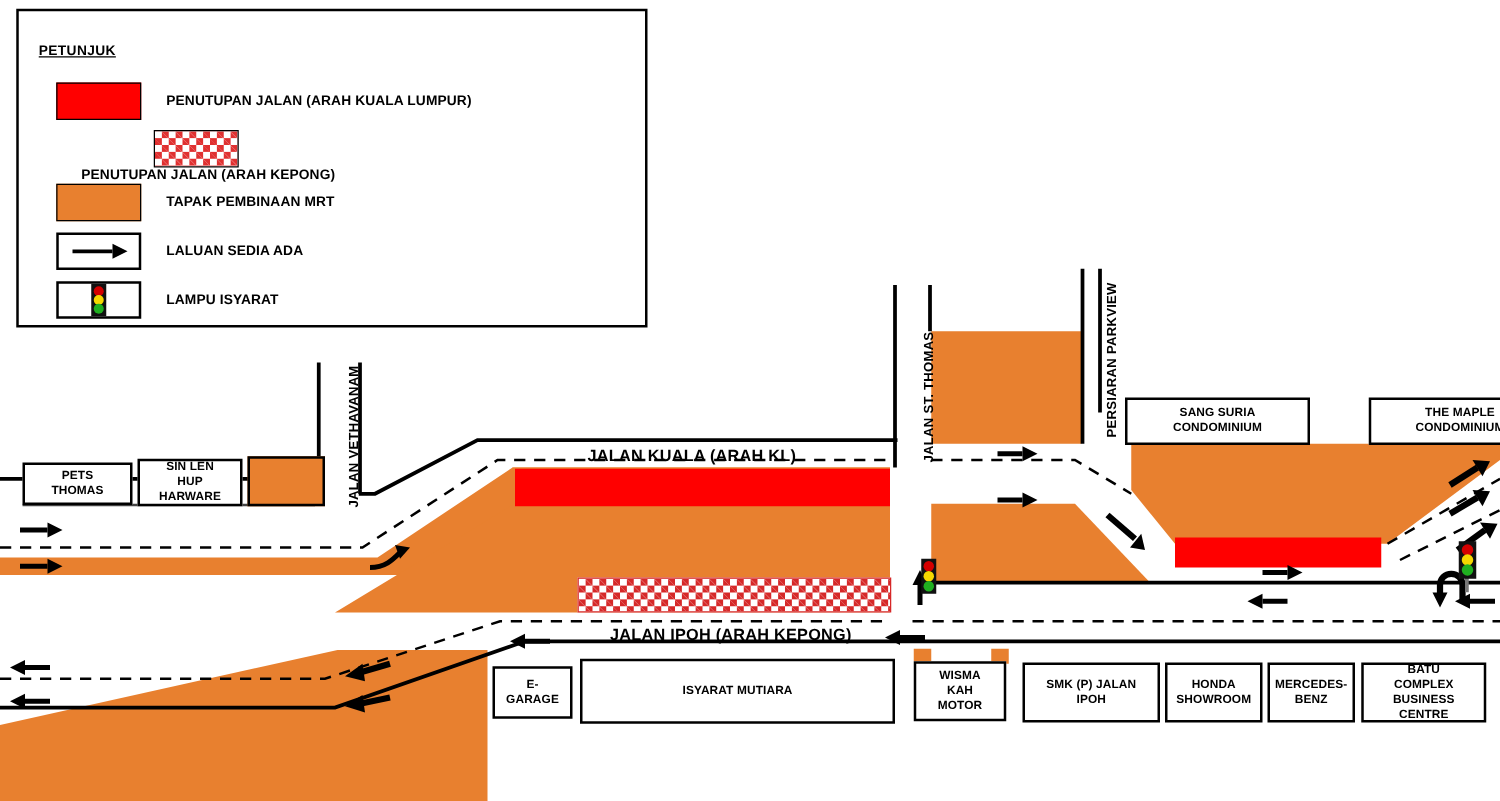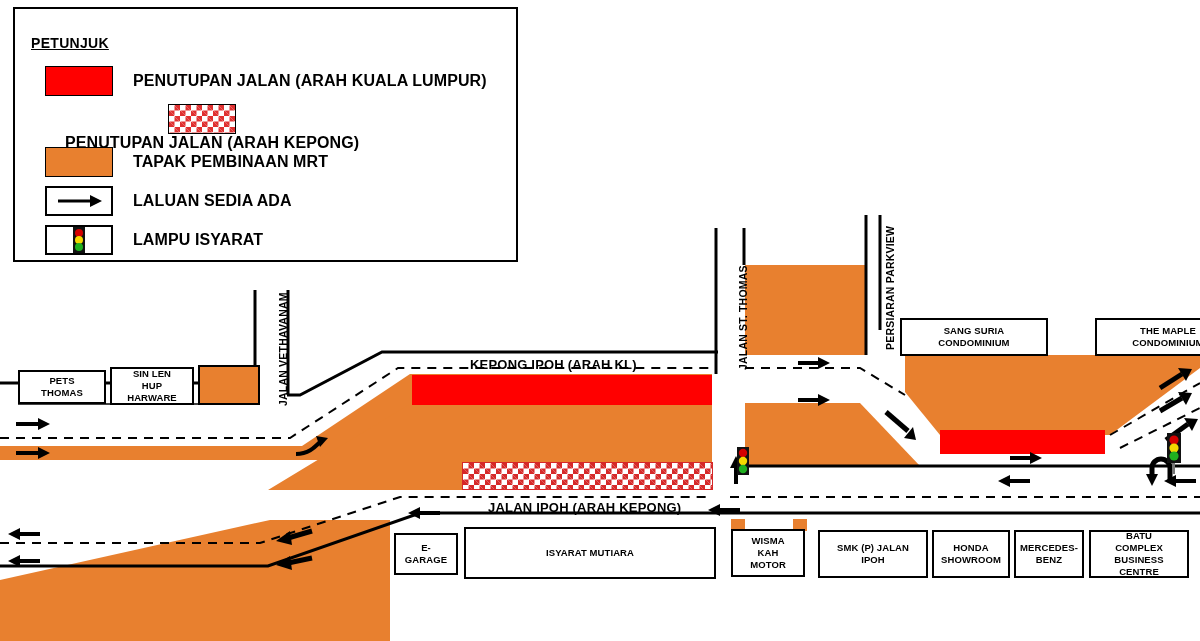--- a/index.html
+++ b/index.html
@@ -1,24 +1,24 @@
 <!DOCTYPE html>
 <html><head>
 <meta charset="utf-8">
 <style>
   html,body{margin:0;padding:0;background:#ffffff;}
   body{font-family:"Liberation Sans",sans-serif;}
   #stage{position:relative;width:1200px;height:641px;overflow:hidden;background:#fff;}
 
   
   #legend{position:absolute;left:13px;top:7px;width:505px;height:255px;border:2px solid #000;background:#fff;box-sizing:border-box;}
-  #legend-title{position:absolute;left:16px;top:26px;font-size:14px;font-weight:bold;letter-spacing:.3px;text-decoration:underline;}
+  #legend-title{position:absolute;left:16px;top:26px;font-size:11px;font-weight:bold;letter-spacing:.3px;text-decoration:underline;}
   .lg-row{position:absolute;left:30px;height:34px;display:flex;align-items:center;}
   .lg-swatch{width:68px;height:30px;box-sizing:border-box;flex:0 0 auto;}
-  .lg-label{margin-left:20px;font-size:16px;font-weight:bold;letter-spacing:.1px;white-space:nowrap;}
+  .lg-label{margin-left:20px;font-size:11px;font-weight:bold;letter-spacing:.1px;white-space:nowrap;}
   .sw-red{background:#FF0000;border:1px solid #000;}
   .sw-check{border:1px solid #000;background-color:#ffffff;
     background-image:
       linear-gradient(45deg,#E03030 25%,transparent 25%,transparent 75%,#E03030 75%),
       linear-gradient(45deg,#E03030 25%,transparent 25%,transparent 75%,#E03030 75%);
     background-size:11px 11px;background-position:0 0,5.5px 5.5px;}
   .sw-orange{background:#E8802F;border:1px solid #000;}
   .sw-box{background:#fff;border:2px solid #000;display:flex;align-items:center;justify-content:center;}
 
   
@@ -241,21 +241,21 @@
   <div class="shape" style="left:1166px;top:432px;width:16px;height:42px;">
     <svg width="16" height="42" viewBox="0 0 16 42">
       <rect x="6" y="26" width="3" height="16" fill="#777"></rect>
       <rect x="1" y="1" width="14" height="30" fill="#111"></rect>
       <circle cx="8" cy="8" r="4.6" fill="#D40000"></circle>
       <circle cx="8" cy="16" r="4.6" fill="#F5D800"></circle>
       <circle cx="8" cy="24" r="4.6" fill="#20B020"></circle>
     </svg>
   </div>
 
-  <div class="roadlbl" style="left:470px;top:357px;">KEPONG IPOH (ARAH KL)</div>
+  <div class="roadlbl" style="left:470px;top:357px;">JALAN KUALA (ARAH KL)</div>
   <div class="roadlbl" style="left:488px;top:500px;">JALAN IPOH (ARAH KEPONG)</div>
 
   <div class="vlbl" style="left:277px;top:406px;transform:rotate(-90deg);">JALAN VETHAVANAM</div>
   <div class="vlbl" style="left:737px;top:370px;transform:rotate(-90deg);">JALAN ST. THOMAS</div>
   <div class="vlbl" style="left:884px;top:350px;transform:rotate(-90deg);">PERSIARAN PARKVIEW</div>
 
   <div class="bldg" style="left:18px;top:370px;width:88px;height:34px;">PETS THOMAS</div>
   <div class="bldg" style="left:110px;top:367px;width:84px;height:38px;">SIN LEN HUP HARWARE</div>
   <div class="shape orange" style="left:198px;top:365px;width:62px;height:40px;border:2px solid #000;box-sizing:border-box;"></div>
 

